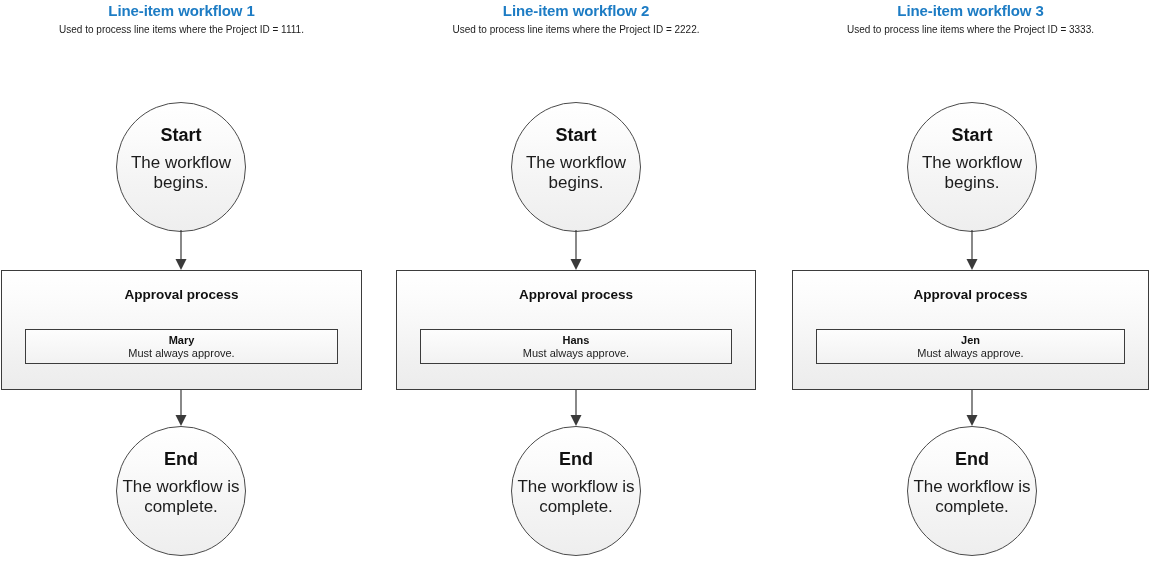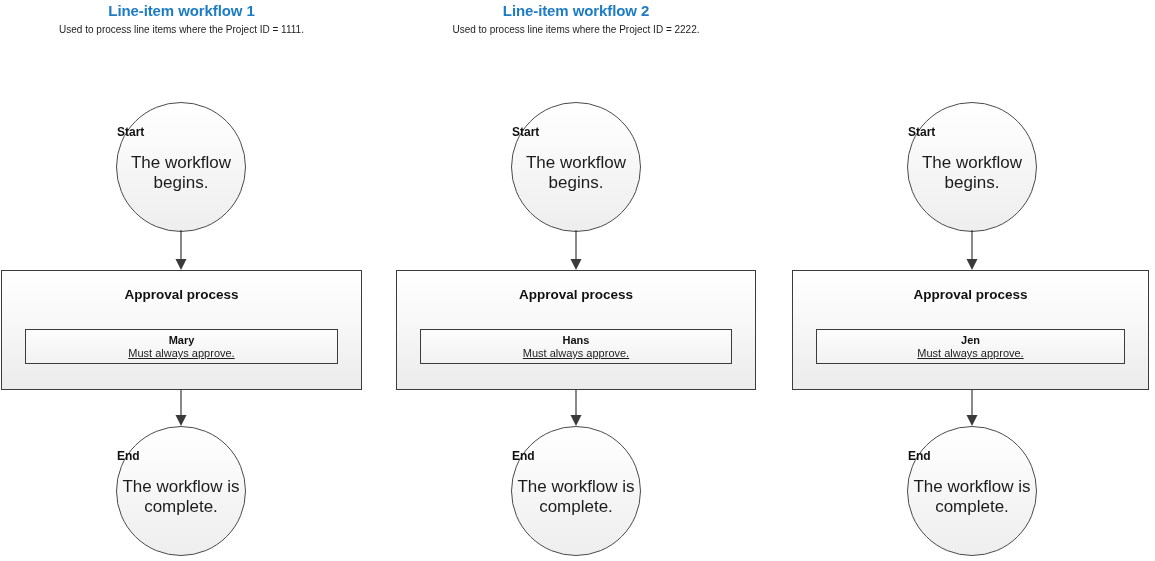--- a/index.html
+++ b/index.html
@@ -63,21 +63,22 @@
     height: 130px;
     border-radius: 50%;
     border: 1px solid #4a4a4a;
     background: linear-gradient(to bottom, #ffffff 0%, #fbfbfb 28%, #f4f4f4 62%, #eeeeee 100%);
     box-sizing: border-box;
   }
   .terminator .node-title {
     position: absolute;
     left: 0;
     width: 100%;
-    font-size: 12px;
+    text-align: center;
+    font-size: 18px;
     font-weight: bold;
     color: #101010;
   }
   .terminator .node-desc {
     position: absolute;
     left: 0;
     width: 100%;
     text-align: center;
     font-size: 17px;
     font-weight: normal;
@@ -132,21 +133,20 @@
   }
   .approver-rule {
     position: absolute;
     top: 17px;
     left: 0;
     width: 100%;
     text-align: center;
     font-size: 11px;
     font-weight: normal;
     color: #1c1c1c;
-    text-decoration: underline;
   }
 
   
   .connector {
     position: absolute;
     overflow: visible;
   }
 </style>
 </head>
 <body>
@@ -220,20 +220,24 @@
     </svg>
 
     <div class="terminator end-node" style="left:115px;">
       <span class="node-title">End</span>
       <span class="node-desc">The workflow is complete.</span>
     </div>
   </div>
 
   <div class="workflow-column" style="left:792px; width:357px;">
 
+    <div class="wf-heading">
+      <span class="wf-title">Line-item workflow 3</span>
+      <span class="wf-subtitle">Used to process line items where the Project ID = 3333.</span>
+    </div>
 
     <div class="terminator start-node" style="left:115px;">
       <span class="node-title">Start</span>
       <span class="node-desc">The workflow begins.</span>
     </div>
 
     <svg class="connector" style="left:0; top:230px; width:357px; height:42px;">
       <line x1="180" y1="0" x2="180" y2="33" stroke="#3a3a3a" stroke-width="1.2"></line>
       <polygon points="180,40 174.5,29 185.5,29" fill="#3a3a3a"></polygon>
     </svg>

